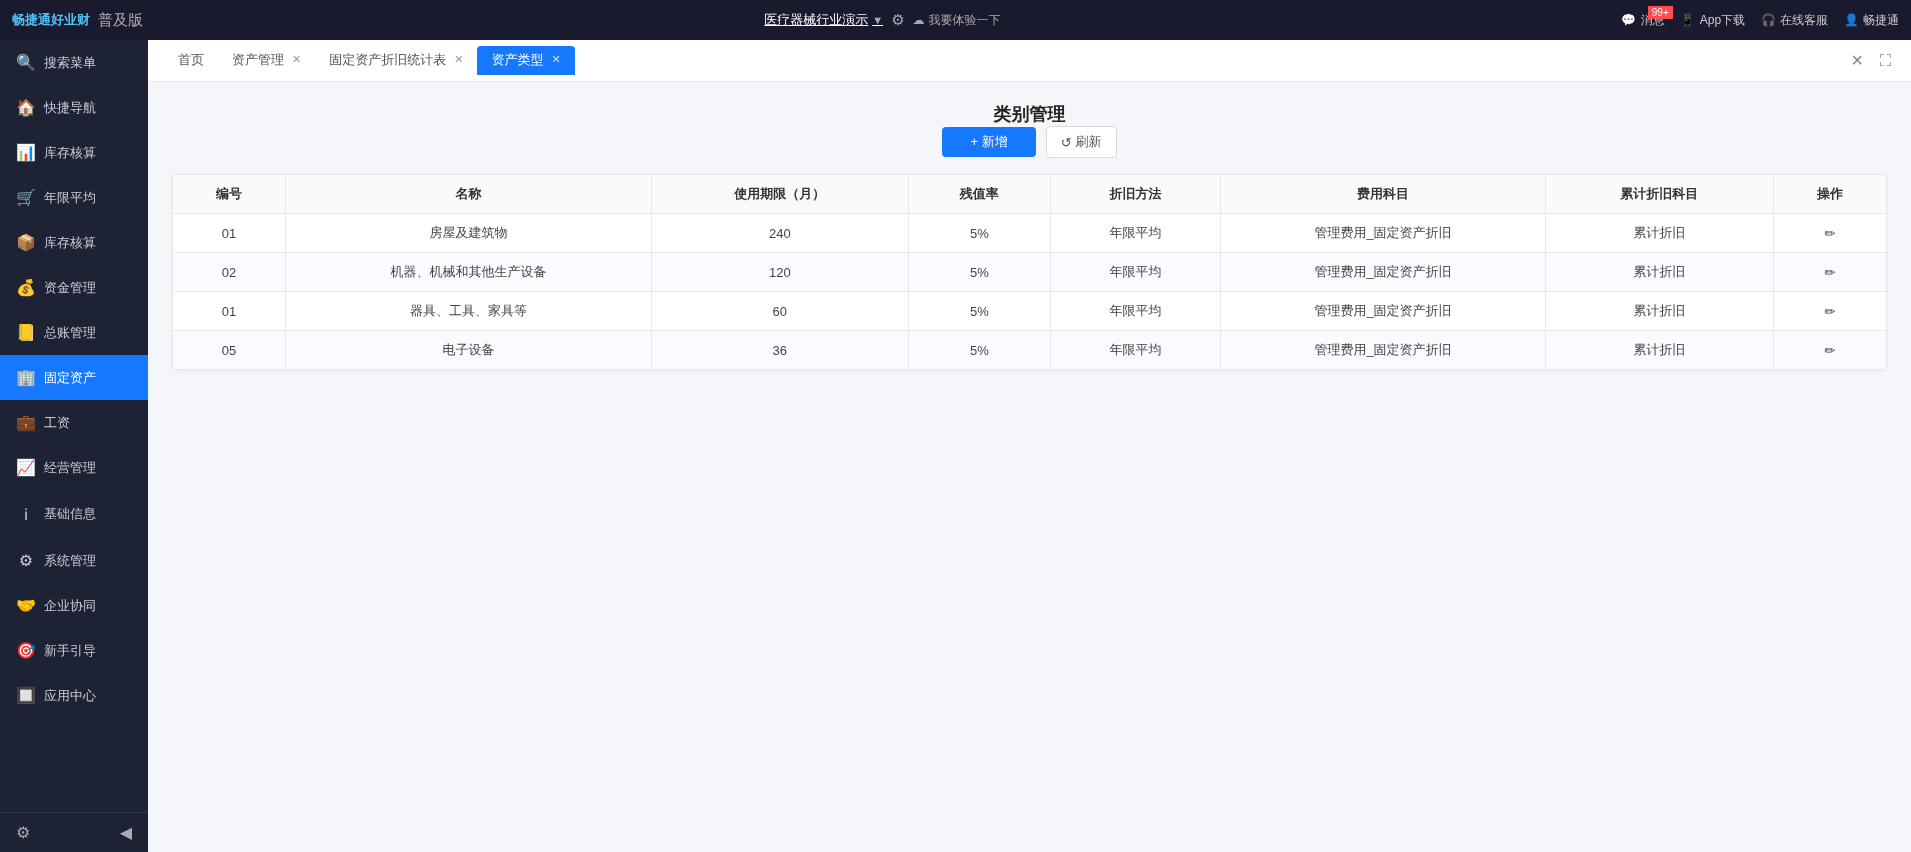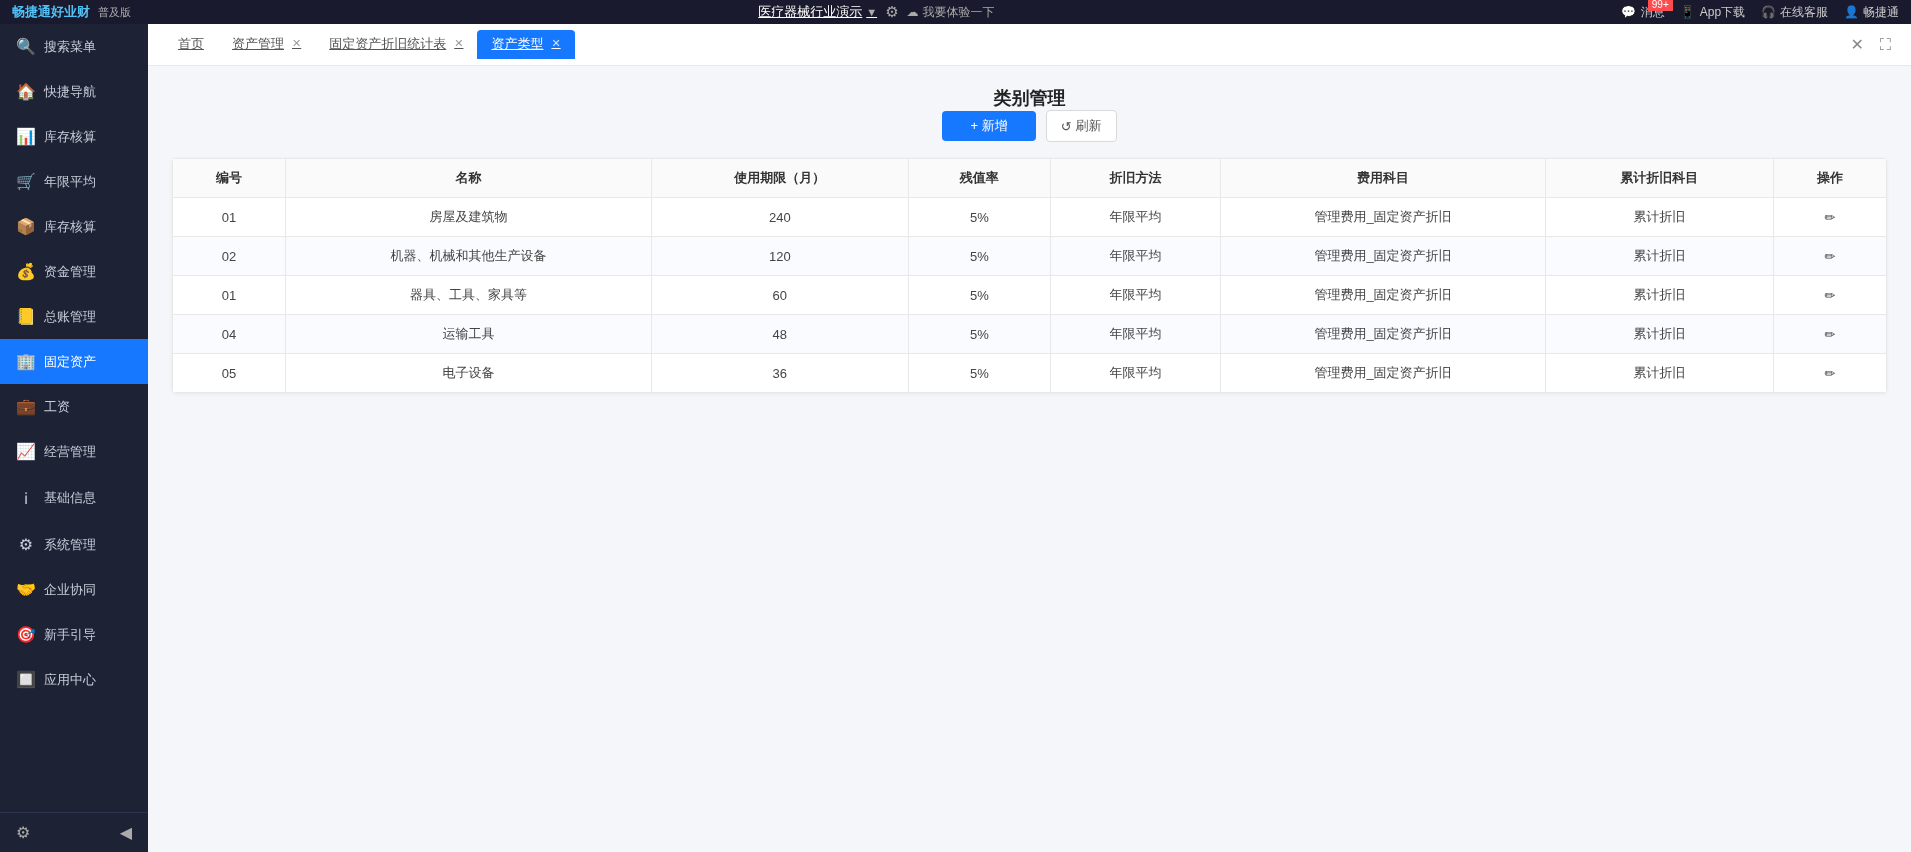--- a/index.html
+++ b/index.html
@@ -1,40 +1,40 @@
 <!DOCTYPE html>
 <html><head>
   <meta charset="utf-8">
   <style>
     * { box-sizing: border-box; margin: 0; padding: 0; }
     body { font-family: 'Microsoft YaHei', Arial, sans-serif; font-size: 13px; background: #f0f2f5; display: flex; flex-direction: column; height: 100vh; overflow: hidden; }
 
     
     .top-bar {
-      height: 24px;
+      height: 40px;
       background: #1a1a2e;
       display: flex;
       align-items: center;
       justify-content: space-between;
       padding: 0 12px;
       flex-shrink: 0;
     }
     .top-bar-left {
       display: flex;
       align-items: center;
       gap: 8px;
     }
     .logo-text {
       color: #4fc3f7;
       font-size: 13px;
       font-weight: bold;
     }
     .logo-sub {
       color: #aaa;
-      font-size: 11px;
+      font-size: 15px;
     }
     .top-bar-center {
       display: flex;
       align-items: center;
       gap: 8px;
       flex: 1;
       justify-content: center;
     }
     .company-selector {
       display: flex;
@@ -160,21 +160,20 @@
       display: flex;
       align-items: center;
       gap: 6px;
       padding: 0 14px;
       height: 29px;
       cursor: pointer;
       font-size: 13px;
       color: #555;
       border-bottom: 2px solid transparent;
       white-space: nowrap;
-      text-decoration: underline;
     }
     .tab.active {
       color: #fff;
       background: #1677ff;
       border-radius: 4px 4px 0 0;
     }
     .tab-close {
       font-size: 11px;
       color: #999;
       cursor: pointer;
@@ -480,30 +479,20 @@
               <td class="link-text">01</td>
               <td>器具、工具、家具等</td>
               <td>60</td>
               <td>5%</td>
               <td>年限平均</td>
               <td class="link-text">管理费用_固定资产折旧</td>
               <td class="link-text">累计折旧</td>
               <td class="edit-icon">✏</td>
             </tr>
             <tr>
-              <td class="link-text">04</td>
-              <td>运输工具</td>
-              <td>48</td>
-              <td>5%</td>
-              <td>年限平均</td>
-              <td class="link-text">管理费用_固定资产折旧</td>
-              <td class="link-text">累计折旧</td>
-              <td class="edit-icon">✏</td>
-            </tr>
-            <tr>
               <td class="link-text">05</td>
               <td>电子设备</td>
               <td>36</td>
               <td>5%</td>
               <td>年限平均</td>
               <td class="link-text">管理费用_固定资产折旧</td>
               <td class="link-text">累计折旧</td>
               <td class="edit-icon">✏</td>
             </tr>
           </tbody>

